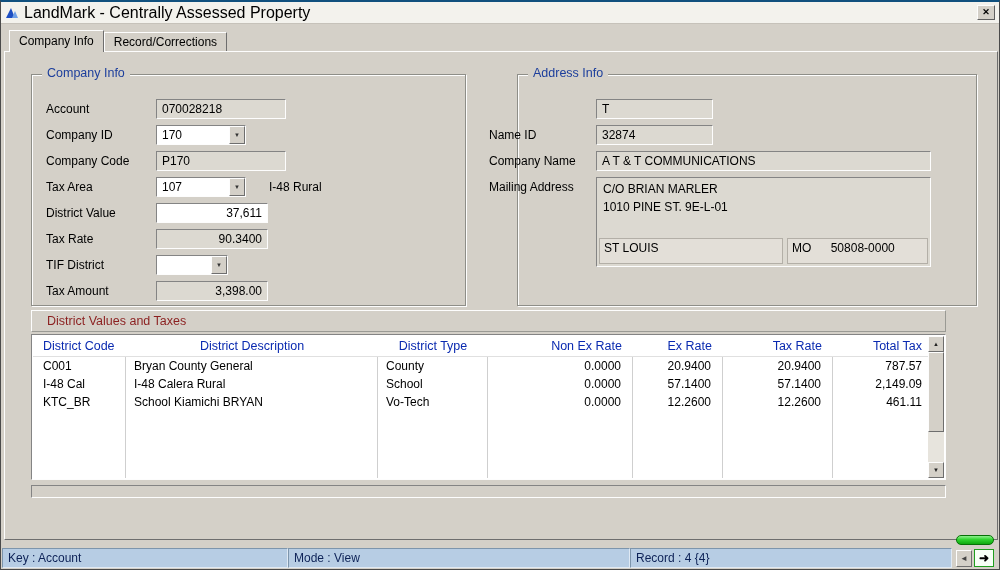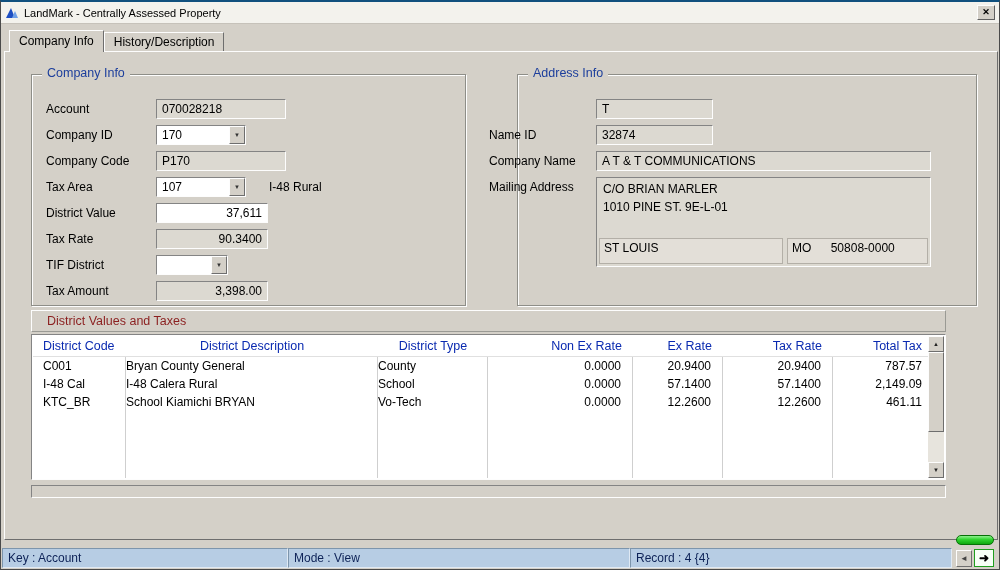--- a/index.html
+++ b/index.html
@@ -5,21 +5,21 @@
   * { margin:0; padding:0; box-sizing:border-box; }
   html,body { background:#9a9a9a; }
   .win {
     position:relative; width:1000px; height:570px; background:#d4d0c8;
     font-family:"Liberation Sans", sans-serif; font-size:12px; color:#000;
     border:1px solid #4a4a4a; border-top:2px solid #10507e; overflow:hidden;
   }
   
   .titlebar { position:absolute; top:0; left:0; right:0; height:22px; background:#f3f2ed;
     display:flex; align-items:center; padding:0 4px; border-bottom:1px solid #c6c2ba; z-index:6; }
-  .title { margin-left:5px; font-size:11px; }
+  .title { margin-left:5px; font-size:16px; }
   .closebtn { margin-left:auto; width:18px; height:15px; background:#d4d0c8;
     border:1px solid; border-color:#fdfdfd #5f5f5f #5f5f5f #fdfdfd;
     font-size:9px; font-weight:bold; text-align:center; line-height:13px; cursor:default; }
   
   .tabs { position:absolute; left:8px; top:28px; display:flex; z-index:4; }
   .tab { padding:0 9px; border:1px solid #6e6e6e; border-bottom:none;
     border-top-color:#fdfdfd; border-left-color:#fdfdfd; background:#d4d0c8; }
   .tab.active { height:22px; line-height:21px; z-index:5; position:relative; }
   .tab.inactive { height:19px; line-height:18px; margin-top:2px; }
   .panel { position:absolute; left:3px; top:49px; width:994px; height:489px;
@@ -57,21 +57,21 @@
     grid-template-columns:93px 252px 110px 145px 90px 110px 1fr;
     color:#0a2ab0; font-size:12.5px; border-bottom:1px solid #e0e0e0; }
   .hcell { line-height:20px; padding:0 8px; white-space:nowrap; overflow:hidden; }
   .hcell.c { text-align:center; }
   .hcell.num, .gcell.num { text-align:right; padding-right:11px; }
   .hcell.last, .gcell.last { padding-right:6px; }
   .gbody { position:absolute; left:1px; top:22px; right:17px; bottom:1px;
     display:flex; flex-direction:column; }
   .grow { display:grid; grid-template-columns:93px 252px 110px 145px 90px 110px 1fr; height:18px; }
   .grow.fill { flex:1; height:auto; }
-  .gcell { border-right:1px solid #cfcfcf; padding:0 0; line-height:18px;
+  .gcell { border-right:1px solid #cfcfcf; padding:0 8px; line-height:18px;
     white-space:nowrap; overflow:hidden; }
   .gcell.first { padding-left:10px; }
   .gcell.last { border-right:none; }
   
   .vsb { position:absolute; top:1px; right:1px; bottom:1px; width:16px; background:#e7e4dd; }
   .sbtn { position:absolute; left:0; width:16px; height:16px; background:#d4d0c8;
     border:1px solid; border-color:#fdfdfd #6e6e6e #6e6e6e #fdfdfd;
     font-size:6px; color:#222; text-align:center; line-height:14px; }
   .sb-up { top:0; } .sb-down { bottom:0; }
   .sthumb { position:absolute; left:0; top:16px; width:16px; height:80px; background:#d4d0c8;
@@ -101,21 +101,21 @@
     <svg width="14" height="13" aria-hidden="true">
       <polygon points="1,12 6,2 10,12" fill="#1e4fc2"></polygon>
       <polygon points="7,12 10,5 13,12" fill="#6fa0e8"></polygon>
     </svg>
     <span class="title">LandMark - Centrally Assessed Property</span>
     <span class="closebtn">✕</span>
   </div>
 
   <div class="tabs">
     <div class="tab active">Company Info</div>
-    <div class="tab inactive">History/Description</div>
+    <div class="tab inactive">Record/Corrections</div>
   </div>
   <div class="panel"></div>
 
   <div class="group" style="left:30px; top:72px; width:435px; height:232px;">
     <span class="legend">Company Info</span>
   </div>
 
   <div class="lbl" style="left:45px; top:97px;">Account</div>
   <div class="fld" style="left:155px; top:97px; width:130px;">070028218</div>
 

